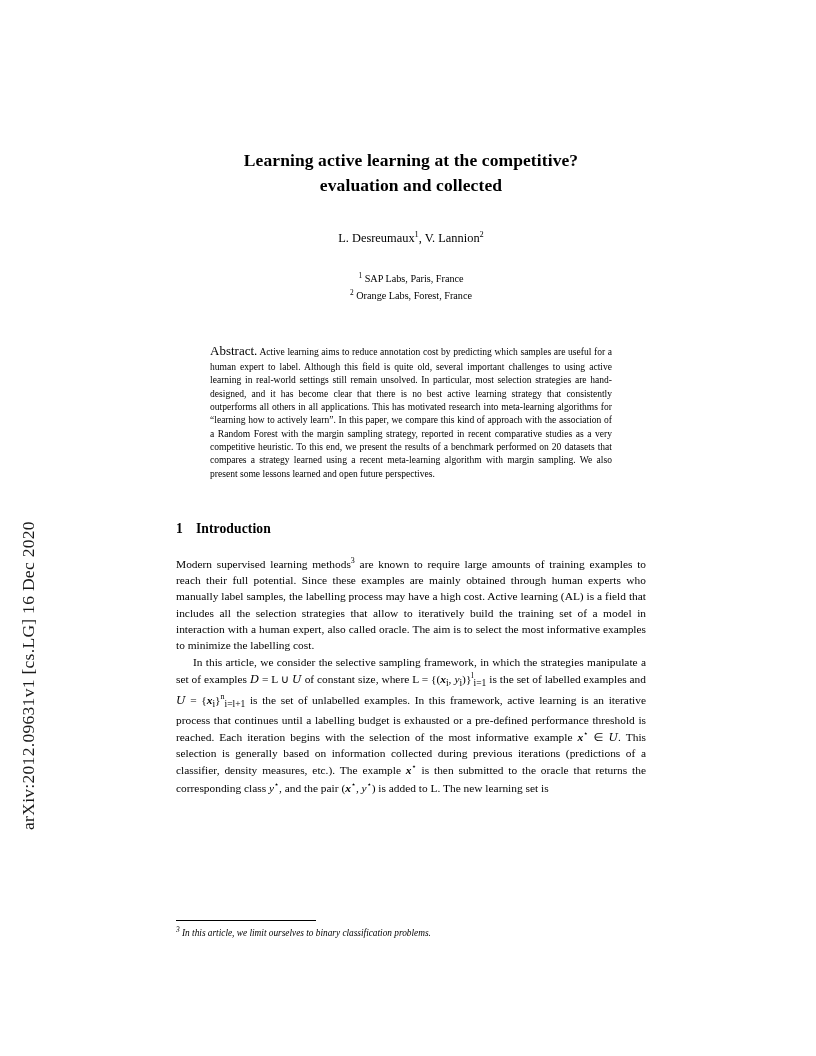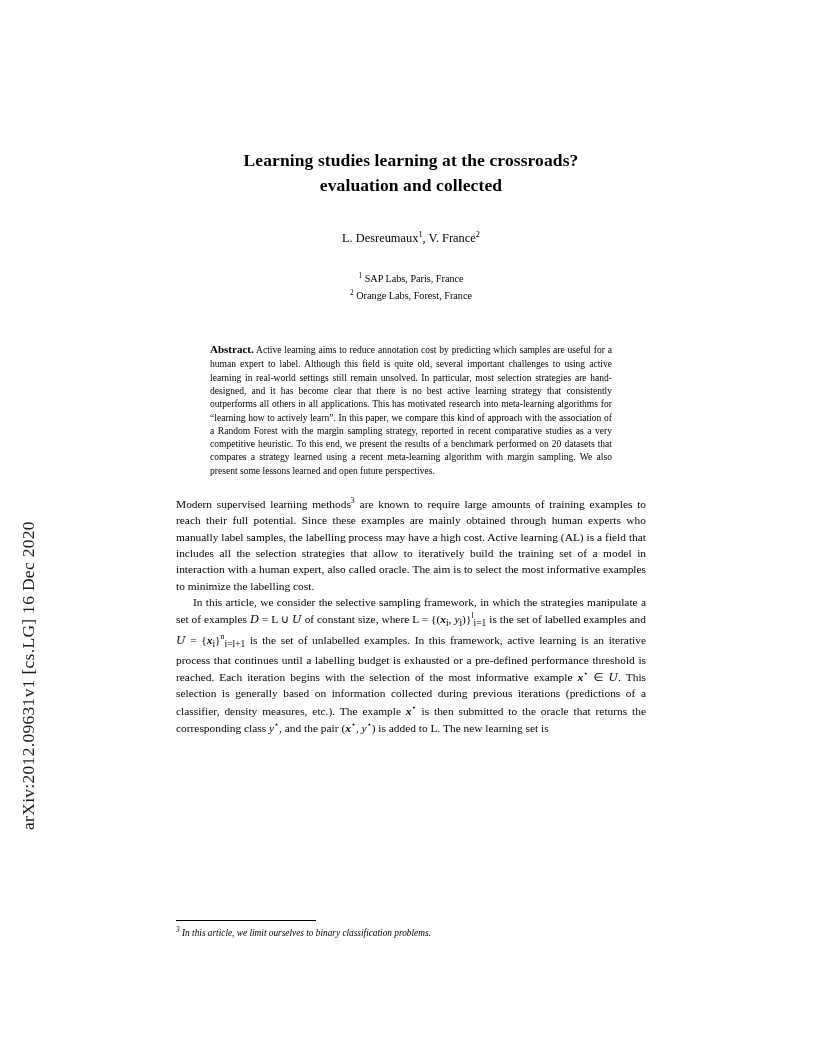--- a/index.html
+++ b/index.html
@@ -65,22 +65,22 @@
   }
   .affil sup { font-size: 7.4px; vertical-align: super; }
 
   .abstract {
     margin: 38px 34px 0 34px;
     font-size: 9.55px;
     line-height: 1.395;
     text-align: justify;
   }
   .abstract .head {
-    font-weight: bold;
-    font-size: 11px;
+    font-weight: normal;
+    font-size: 13px;
   }
 
   .section-head {
     margin-top: 41px;
     font-size: 13.6px;
     font-weight: bold;
     letter-spacing: 0.1px;
   }
   .section-head .num { margin-right: 13px; }
 
@@ -117,38 +117,41 @@
   .footnote sup { font-size: 7.4px; vertical-align: super; }
 </style>
 </head>
 <body>
 
 <div class="arxiv-stamp">arXiv:2012.09631v1  [cs.LG]  16 Dec 2020</div>
 
 <div class="page">
 
   <div class="title">
-    <div>Learning studies learning at the crossroads?</div>
+    <div>Learning active learning at the competitive?</div>
     <div>evaluation and collected</div>
   </div>
 
   <div class="authors">
-    <span>L. Desreumaux</span><sup>1</sup><span>, V. France</span><sup>2</sup>
+    <span>L. Desreumaux</span><sup>1</sup><span>, V. Lannion</span><sup>2</sup>
   </div>
 
   <div class="affil">
     <div><sup>1</sup> <span>SAP Labs, Paris, France</span></div>
     <div><sup>2</sup> <span>Orange Labs, Forest, France</span></div>
   </div>
 
   <div class="abstract">
     <span class="head">Abstract.</span>
     <span>Active learning aims to reduce annotation cost by predicting which samples are useful for a human expert to label. Although this field is quite old, several important challenges to using active learning in real-world settings still remain unsolved. In particular, most selection strategies are hand-designed, and it has become clear that there is no best active learning strategy that consistently outperforms all others in all applications. This has motivated research into meta-learning algorithms for “learning how to actively learn”. In this paper, we compare this kind of approach with the association of a Random Forest with the margin sampling strategy, reported in recent comparative studies as a very competitive heuristic. To this end, we present the results of a benchmark performed on 20 datasets that compares a strategy learned using a recent meta-learning algorithm with margin sampling. We also present some lessons learned and open future perspectives.</span>
   </div>
 
+  <div class="section-head">
+    <span class="num">1</span><span>Introduction</span>
+  </div>
 
   <div class="body-text">
     <p><span>Modern supervised learning methods</span><sup>3</sup><span> are known to require large amounts of training examples to reach their full potential. Since these examples are mainly obtained through human experts who manually label samples, the labelling process may have a high cost. Active learning (AL) is a field that includes all the selection strategies that allow to iteratively build the training set of a model in interaction with a human expert, also called oracle. The aim is to select the most informative examples to minimize the labelling cost.</span></p>
     <p><span>In this article, we consider the selective sampling framework, in which the strategies manipulate a set of examples </span><span class="cal">D</span><span> = L ∪ </span><span class="cal">U</span><span> of constant size, where L = {(</span><span class="mathbf">x</span><sub>i</sub><span>, </span><span class="mathi">y</span><sub>i</sub><span>)}</span><sup>l</sup><sub>i=1</sub><span> is the set of labelled examples and </span><span class="cal">U</span><span> = {</span><span class="mathbf">x</span><sub>i</sub><span>}</span><sup>n</sup><sub>i=l+1</sub><span> is the set of unlabelled examples. In this framework, active learning is an iterative process that continues until a labelling budget is exhausted or a pre-defined performance threshold is reached. Each iteration begins with the selection of the most informative example </span><span class="mathbf">x</span><sup>⋆</sup><span> ∈ </span><span class="cal">U</span><span>. This selection is generally based on information collected during previous iterations (predictions of a classifier, density measures, etc.). The example </span><span class="mathbf">x</span><sup>⋆</sup><span> is then submitted to the oracle that returns the corresponding class </span><span class="mathi">y</span><sup>⋆</sup><span>, and the pair (</span><span class="mathbf">x</span><sup>⋆</sup><span>, </span><span class="mathi">y</span><sup>⋆</sup><span>) is added to L. The new learning set is</span></p>
   </div>
 
   <div class="footnote-rule"></div>
   <div class="footnote">
     <sup>3</sup><span> In this article, we limit ourselves to binary classification problems.</span>
   </div>

